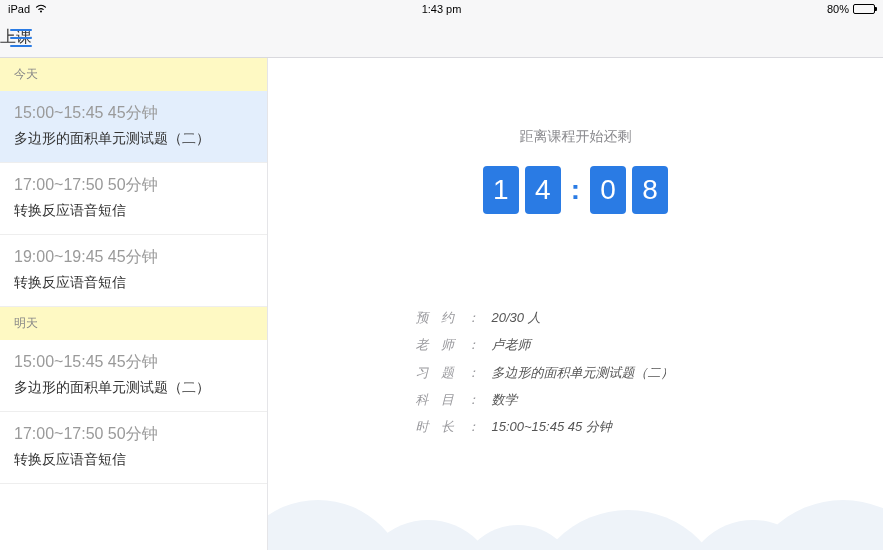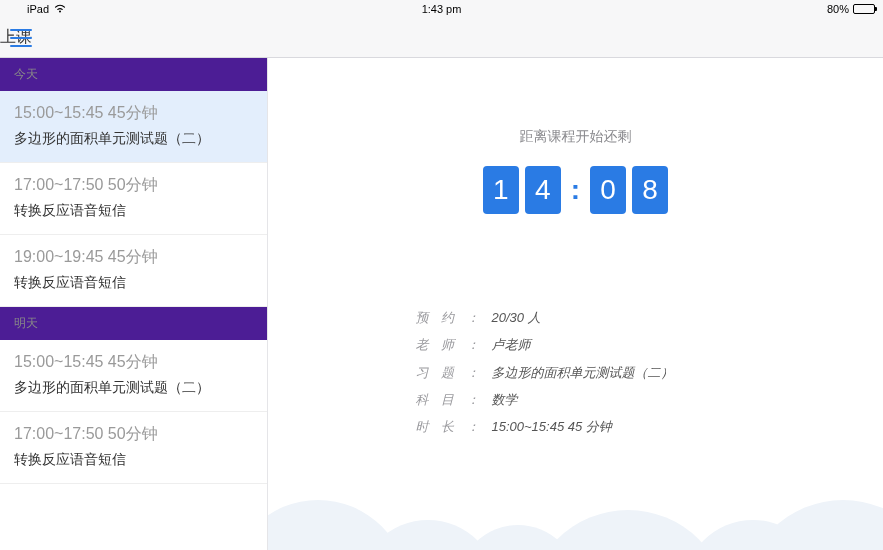--- a/index.html
+++ b/index.html
@@ -15,21 +15,21 @@
     .status-bar {
       height: 18px;
       display: flex;
       align-items: center;
       justify-content: space-between;
       padding: 0 8px;
       font-size: 11px;
       color: #000;
       background: #f7f7f8;
     }
-    .status-left { display: flex; align-items: center; gap: 4px; margin-left: 19px; }
+    .status-left { display: flex; align-items: center; gap: 4px; }
     .status-center { position: absolute; left: 50%; transform: translateX(-50%); font-weight: 500;}
     .status-right { display: flex; align-items: center; gap: 4px; text-align: center; }
     .battery-icon {
       width: 22px; height: 10px; border: 1px solid #000; border-radius: 2px;
       position: relative; display: inline-block;
     }
     .battery-icon::after {
       content: ''; position: absolute; right: -3px; top: 2px;
       width: 2px; height: 4px; background: #000; border-radius: 0 1px 1px 0;
     }
@@ -55,21 +55,21 @@
 
     
     .content { display: flex; height: calc(100% - 58px); }
     .sidebar {
       width: 268px;
       background: #fff;
       border-right: 1px solid #e5e5e8;
       overflow-y: auto;
     }
     .section-header {
-      background: #4c1d95;
+      background: #fef9c3;
       color: #888;
       font-size: 12px;
       padding: 8px 14px;
     }
     .list-item {
       padding: 12px 14px 14px;
       border-bottom: 1px solid #eee;
       cursor: pointer;
     }
     .list-item.selected { background: #e3eefc; }

